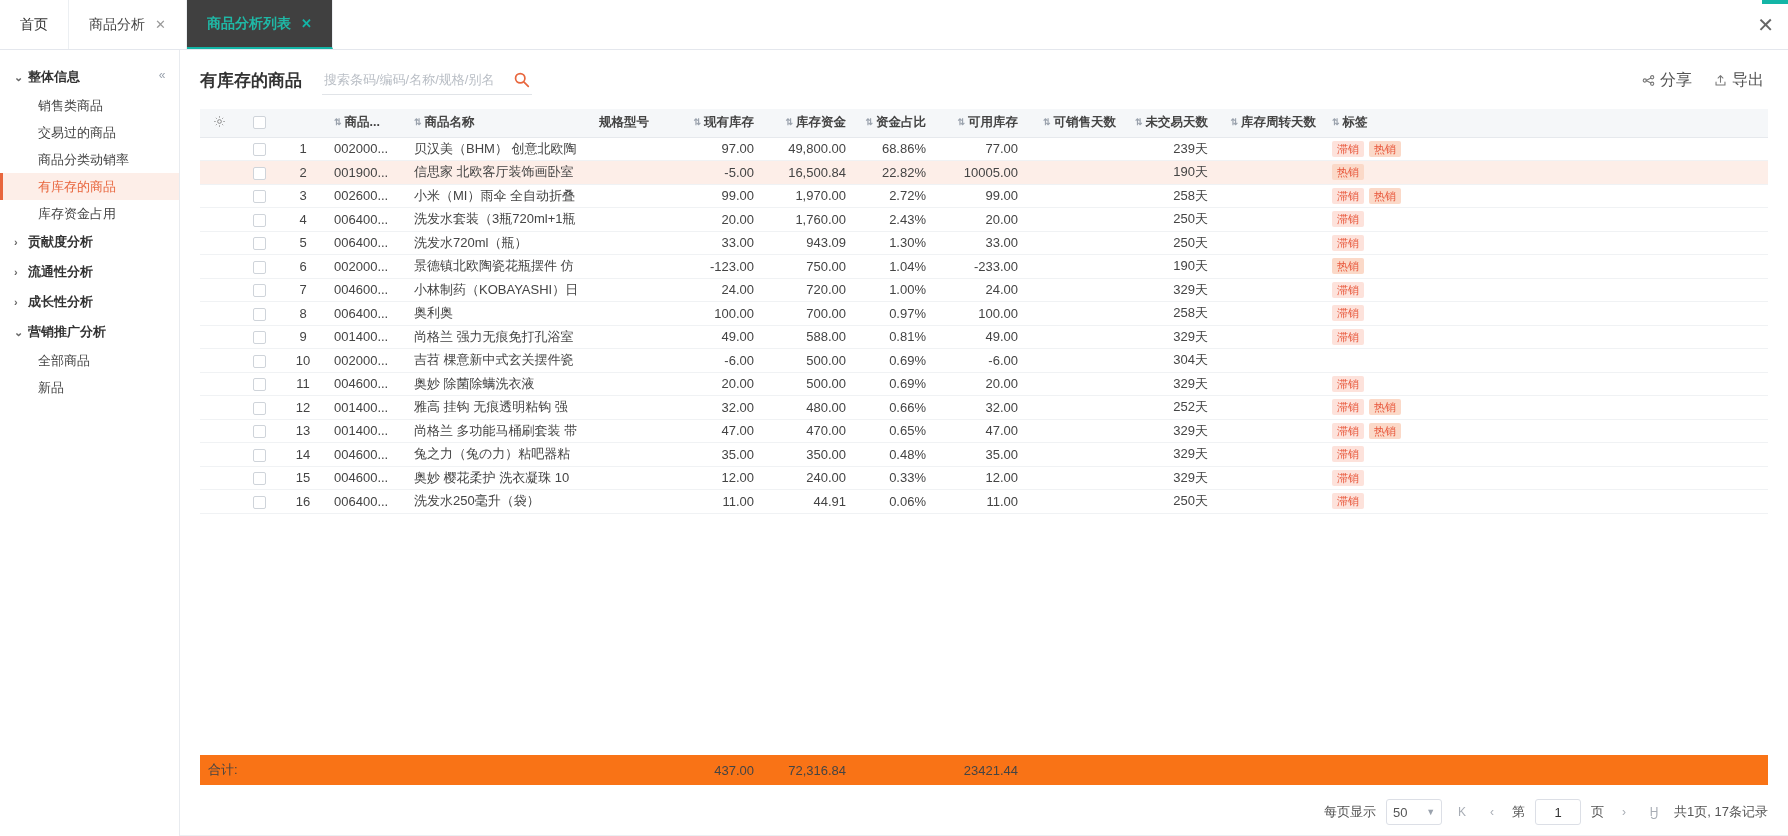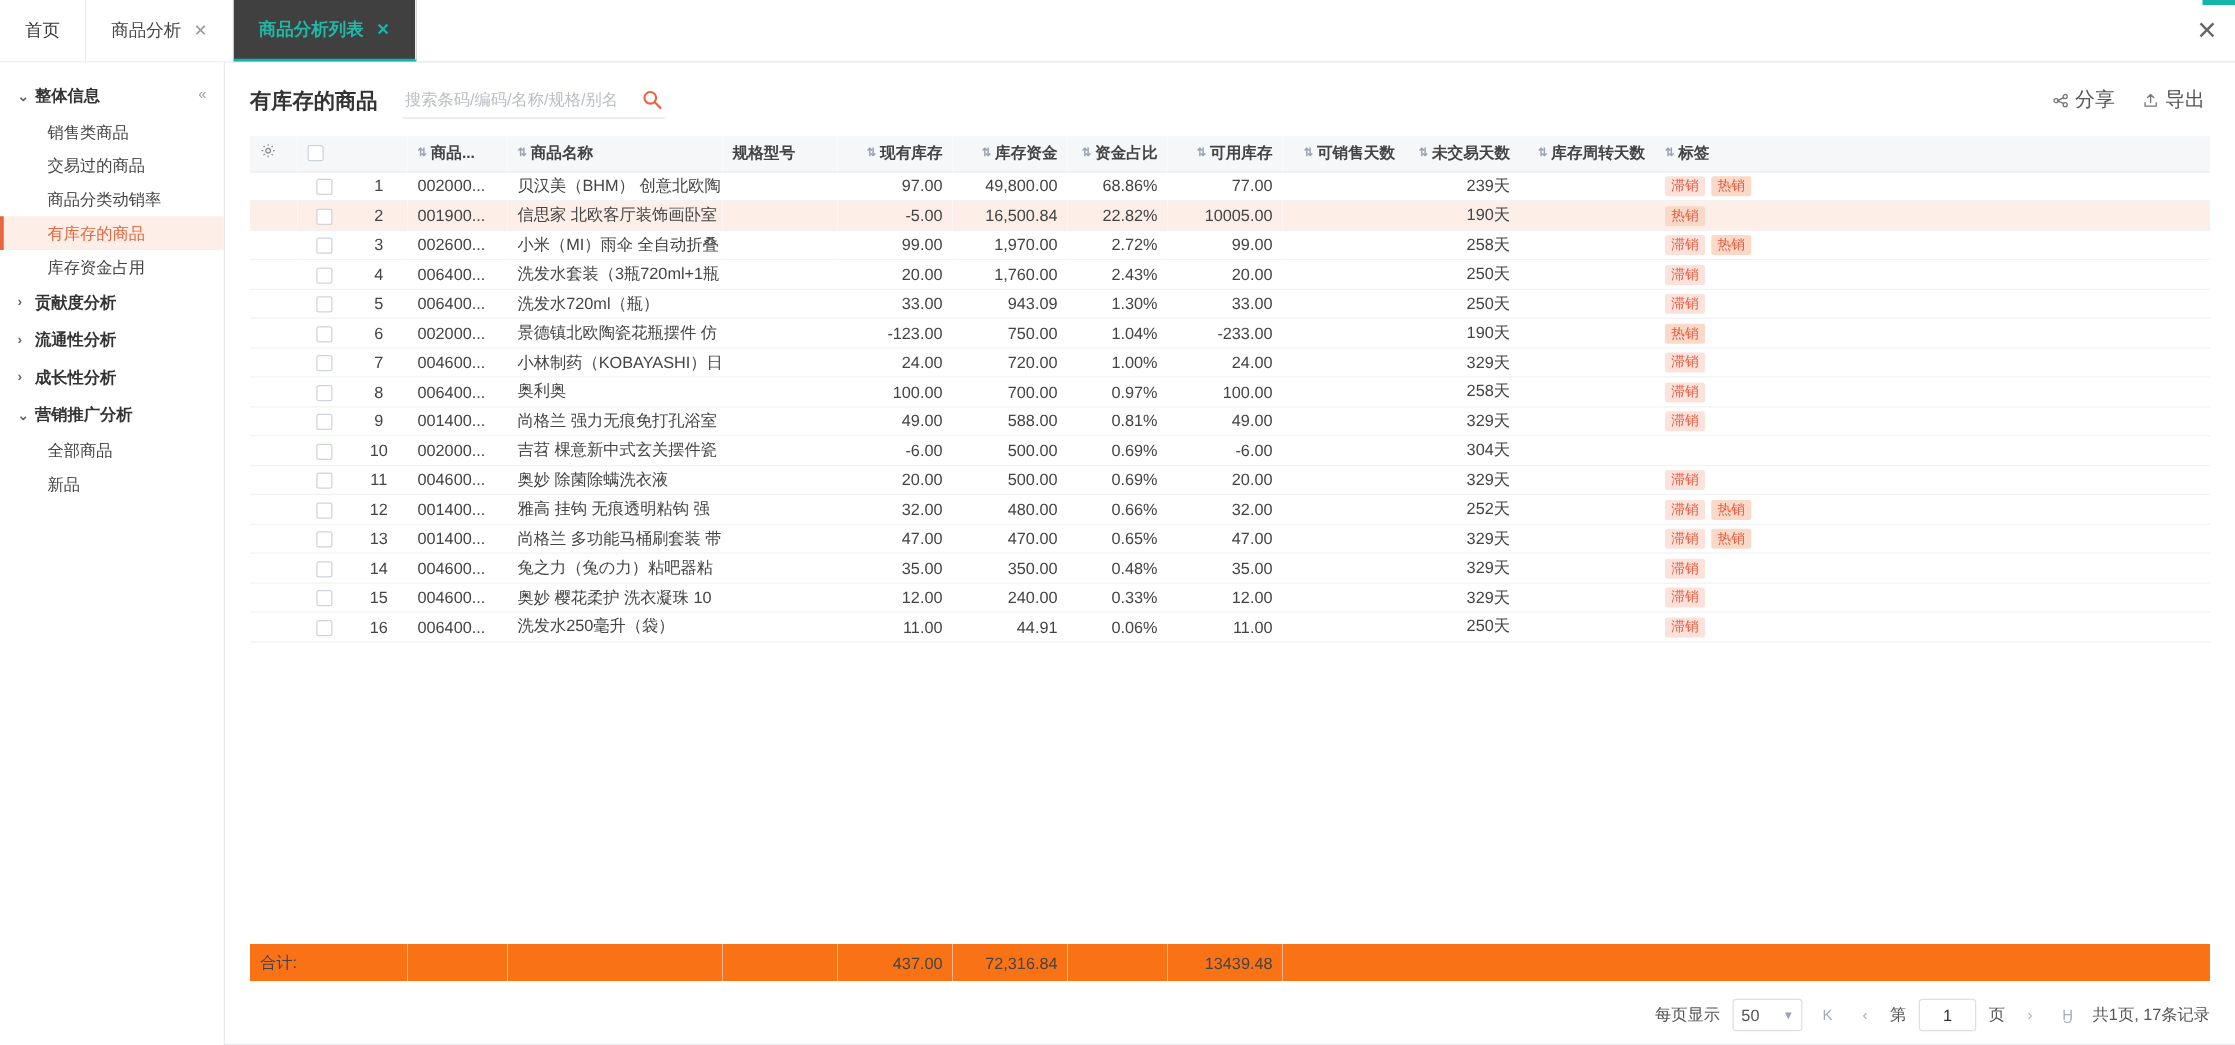--- a/index.html
+++ b/index.html
@@ -198,21 +198,21 @@
     font-weight: bold;
     color: #444;
     font-size: 12.5px;
     border-bottom: 1px solid #e6e9ed;
     padding: 0 8px;
     white-space: nowrap;
     overflow: hidden;
   }
   .th-inner { display: flex; align-items: center; gap: 3px; }
   .th-inner.right { justify-content: flex-end; }
-  .th-inner.center { justify-content: flex-start; font-family: Liberation Mono, monospace; }
+  .th-inner.center { justify-content: center; }
   .sortico {
     font-size: 9px;
     color: #9aa2ad;
     line-height: 9px;
     display: inline-block;
   }
   table.grid tbody td {
     height: 23.5px;
     border-bottom: 1px solid #f0f2f4;
     padding: 0 8px;
@@ -805,21 +805,21 @@
                 <tr>
               <td colspan="3">
                 <span>合计:</span>
               </td>
               <td></td>
               <td></td>
               <td></td>
               <td class="num">437.00</td>
               <td class="num">72,316.84</td>
               <td class="num"></td>
-              <td class="num">13439.48</td>
+              <td class="num">23421.44</td>
               <td></td>
               <td></td>
               <td></td>
               <td></td>
             </tr>
           </tbody>
             </table>
         </div>
       </div>
 

